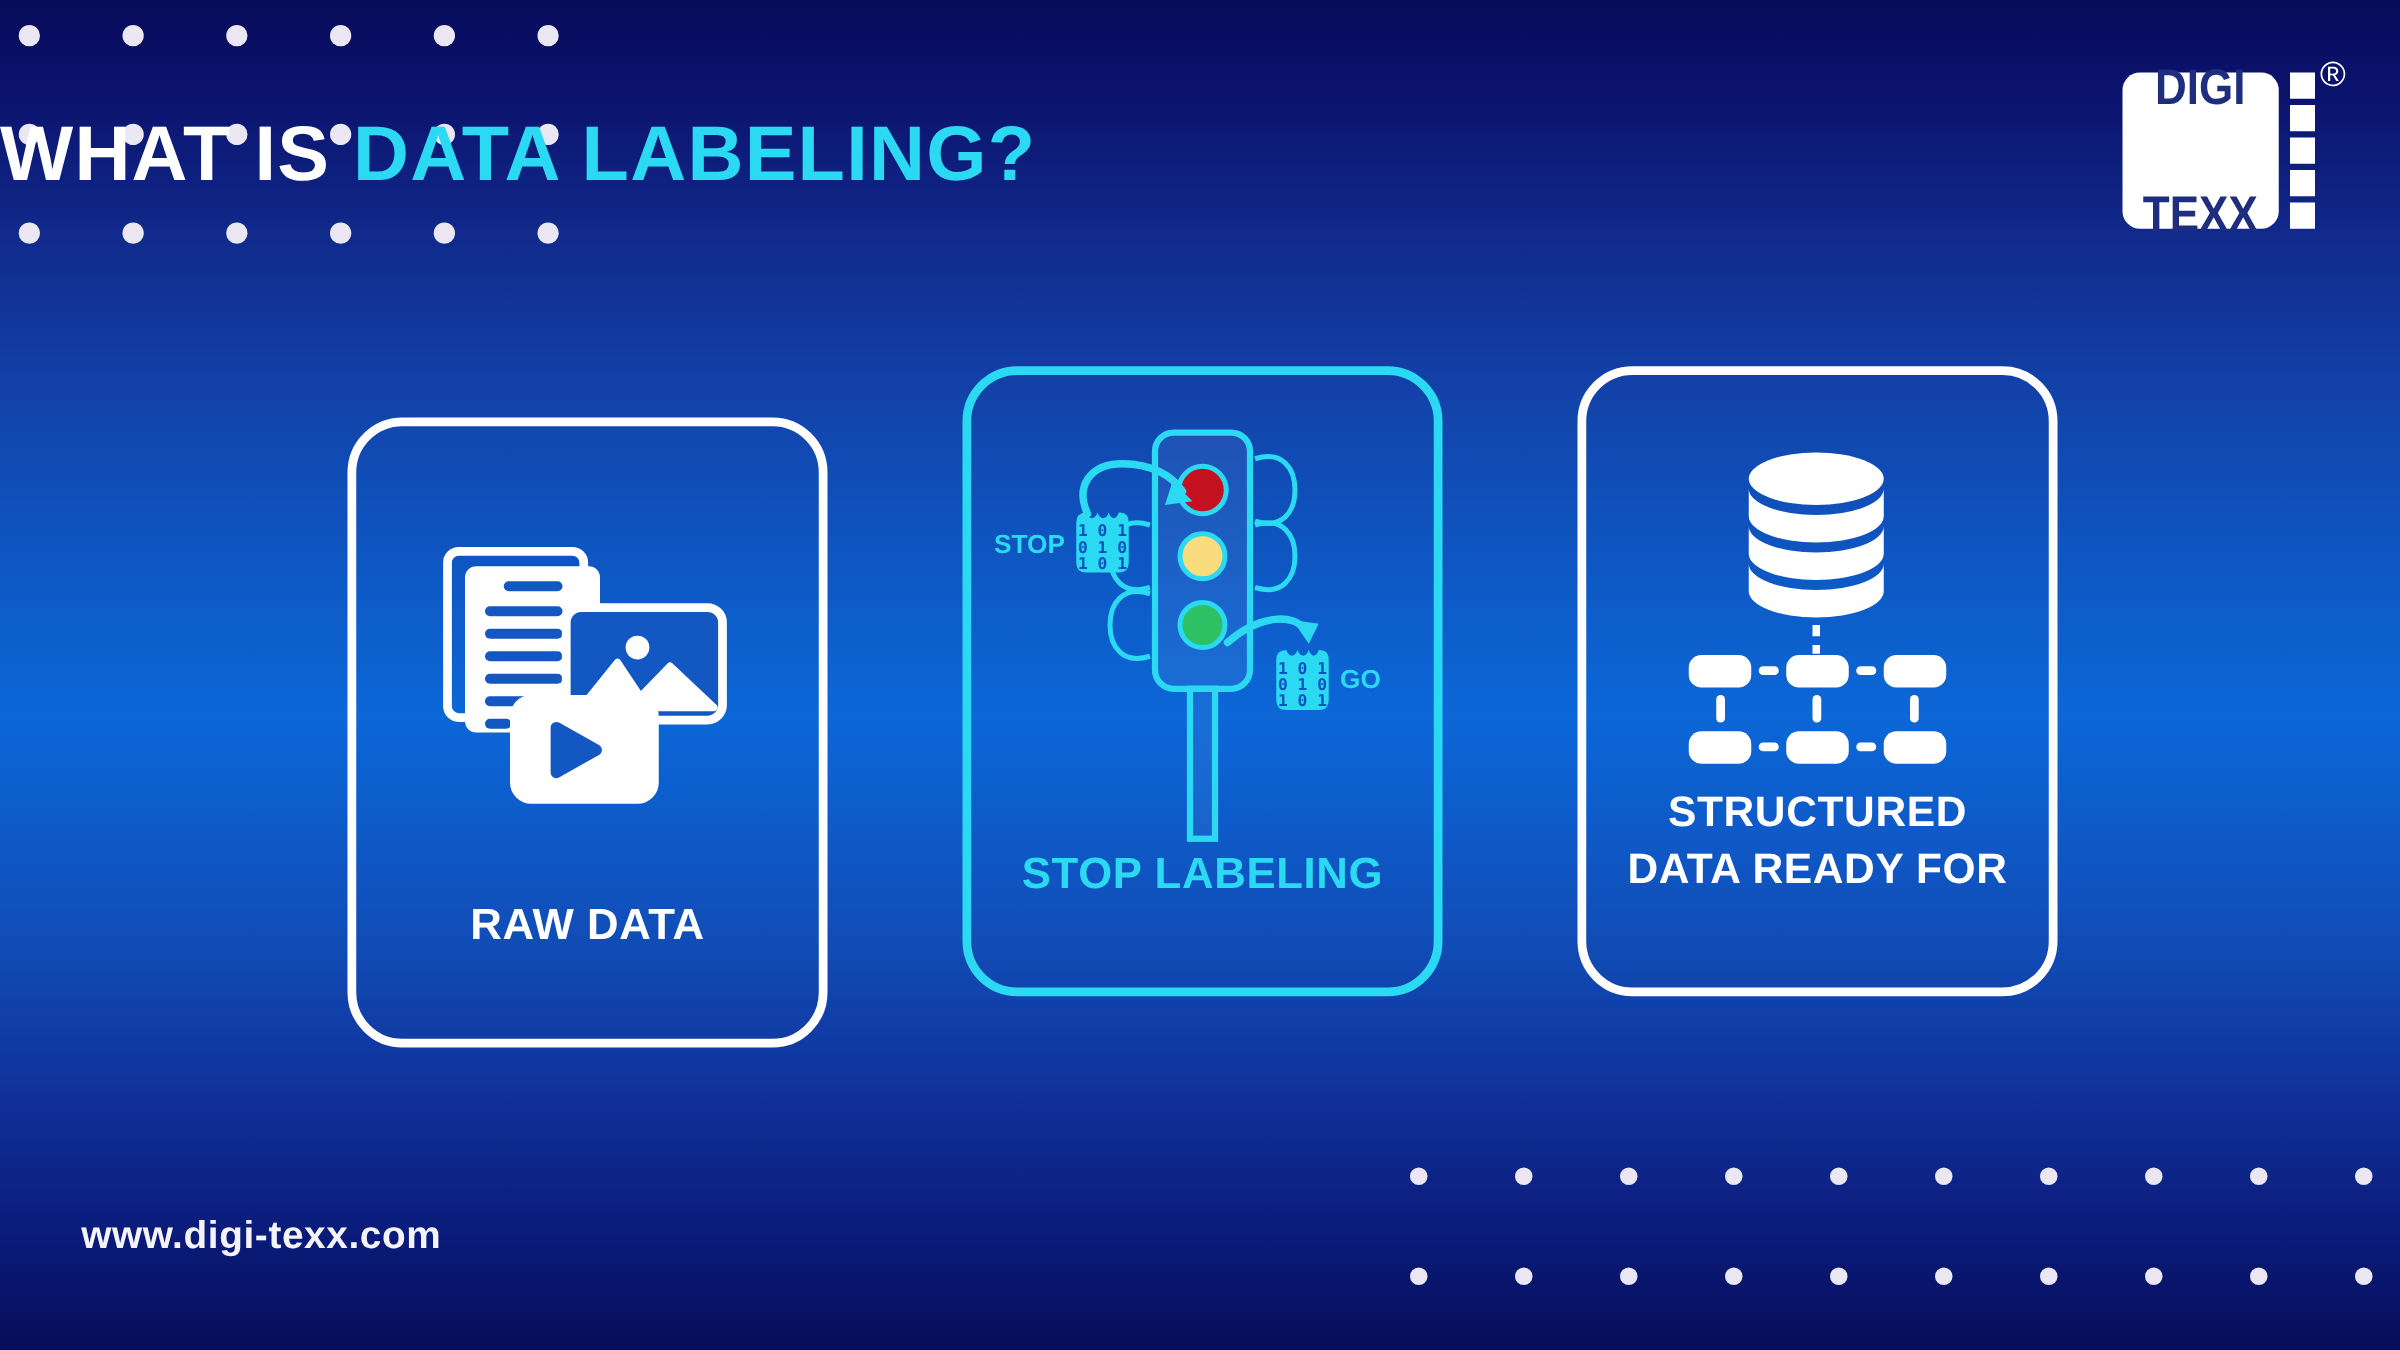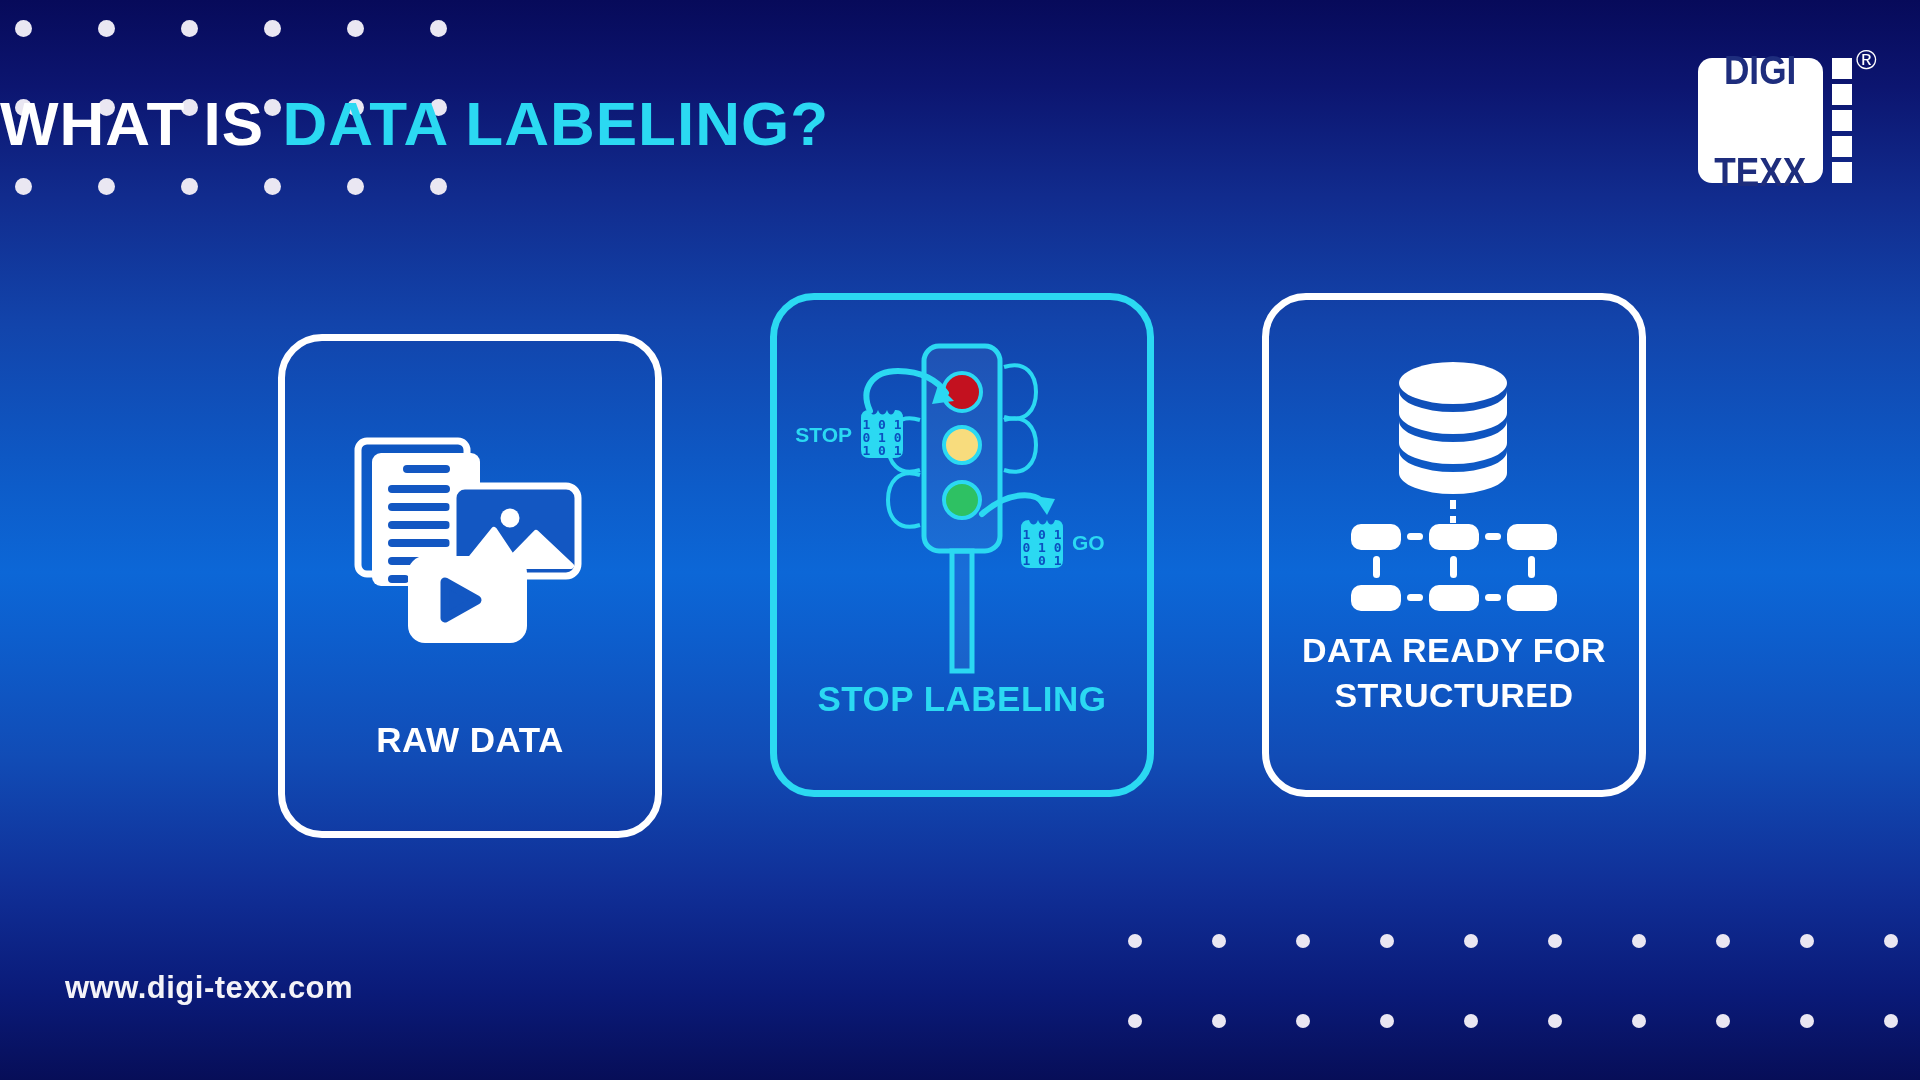--- a/index.html
+++ b/index.html
@@ -196,20 +196,20 @@
       <rect x="188" y="263" width="7" height="22" rx="3.5" fill="#ffffff"></rect>
       <rect x="266" y="263" width="7" height="22" rx="3.5" fill="#ffffff"></rect>
 
       <rect x="89" y="292" width="50" height="26" rx="10" fill="#ffffff"></rect>
       <rect x="167" y="292" width="50" height="26" rx="10" fill="#ffffff"></rect>
       <rect x="245" y="292" width="50" height="26" rx="10" fill="#ffffff"></rect>
       <rect x="145" y="301" width="16" height="7" rx="3.5" fill="#ffffff"></rect>
       <rect x="223" y="301" width="16" height="7" rx="3.5" fill="#ffffff"></rect>
     </svg>
     <div class="card-label triple">
+      <span>STRUCTURED</span>
       <span>DATA READY FOR</span>
-      <span>STRUCTURED</span>
     </div>
   </section>
 
   <div class="url">www.digi-texx.com</div>
 
 </div>
 
 </body></html>

